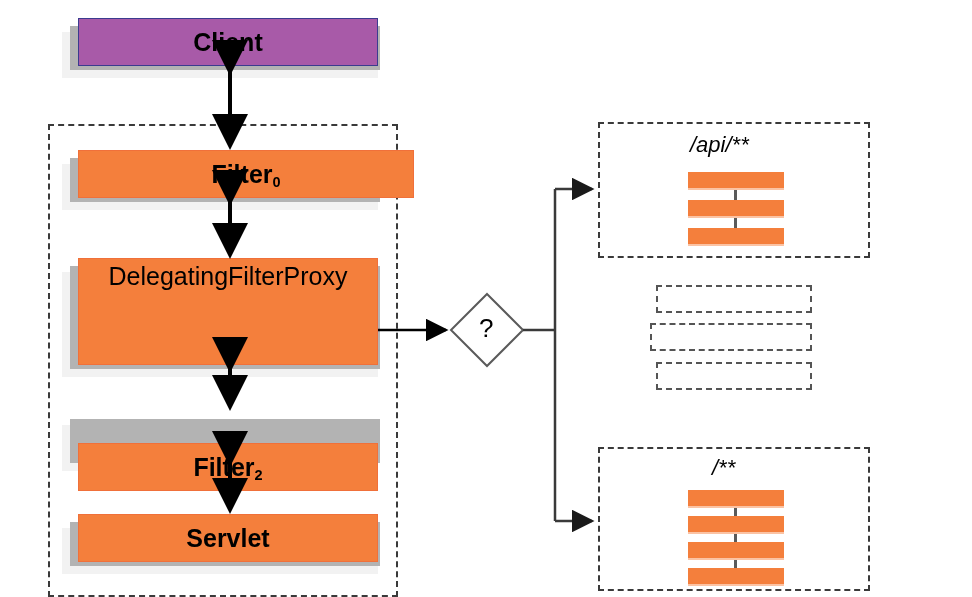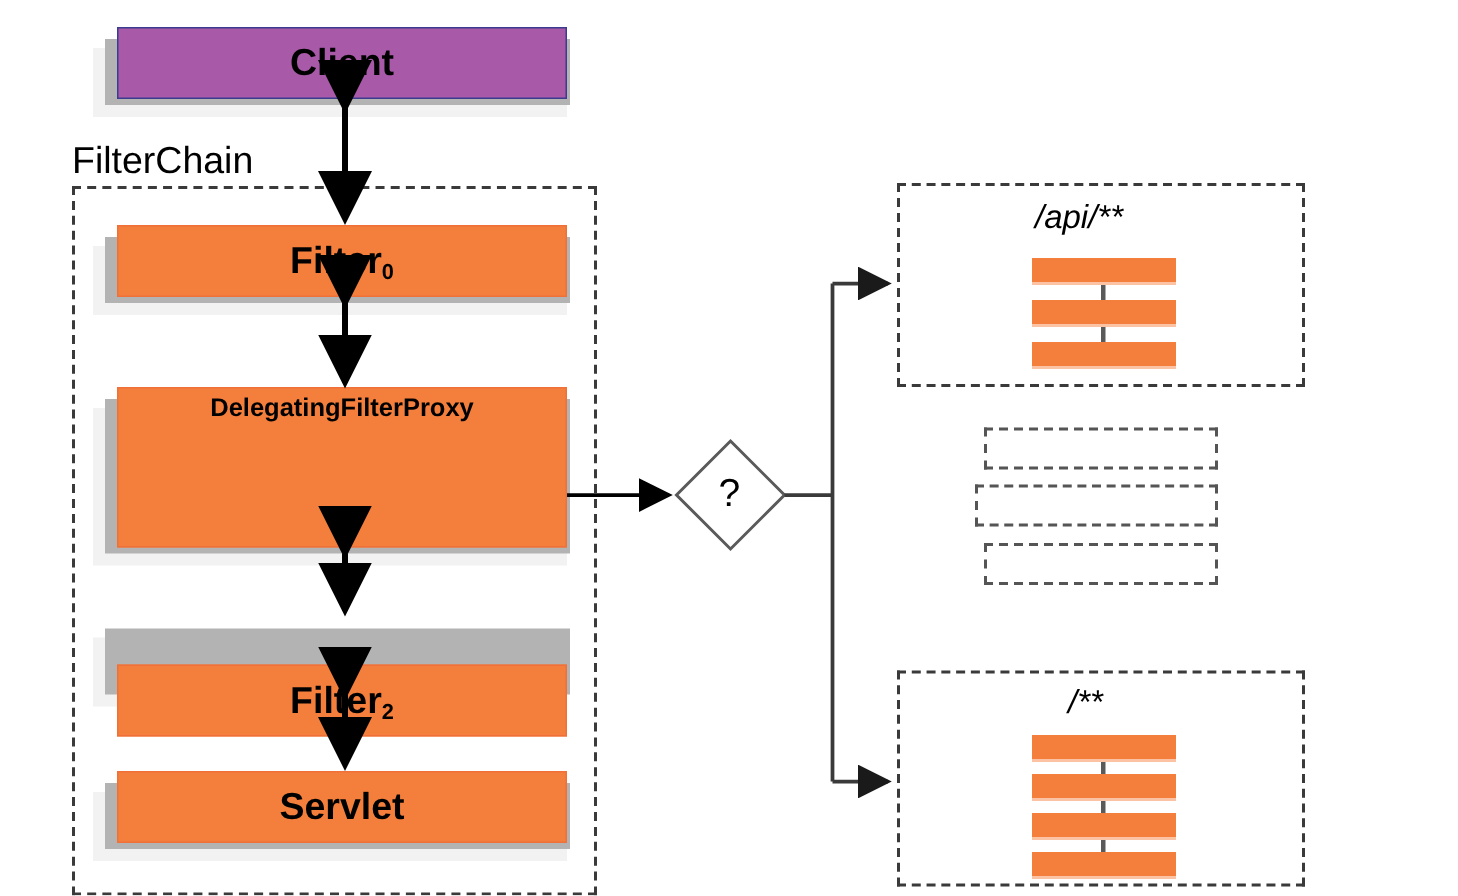--- a/index.html
+++ b/index.html
@@ -50,22 +50,22 @@
     font-size: 25px;
   }
   .box-dfp {
     background: #f47f3c;
     border: 1px solid #f0703a;
     flex-direction: column;
     justify-content: flex-start;
     padding-top: 4px;
   }
   .dfp-title {
-    font-size: 17px;
-    font-weight: bold;
+    font-size: 25px;
+    font-weight: normal;
     line-height: 1.05;
     color: #000;
   }
   .bean-filter {
     margin-top: 6px;
     width: 298px;
     height: 46px;
     box-sizing: border-box;
     border: 1px solid #f0703a;
     background-color: #ffffff;
@@ -142,26 +142,25 @@
 <body>
 
 <div id="diagram">
 
   <div class="abs shadow2" style="left:62px; top:32px; width:316px; height:46px;"></div>
   <div class="abs shadow" style="left:70px; top:26px; width:310px; height:44px;"></div>
   <div class="abs box box-client" style="left:78px; top:18px; width:300px; height:48px;justify-content:center;">
     <span>Client</span>
   </div>
 
-  <div class="abs label label-plain" style="left:48px; top:93px;">FilterChain</div>
   <div class="abs dashed" style="left:48px; top:124px; width:350px; height:473px;"></div>
 
   <div class="abs shadow2" style="left:62px; top:164px; width:316px; height:46px;"></div>
   <div class="abs shadow" style="left:70px; top:158px; width:310px; height:44px;"></div>
-  <div class="abs box box-orange" style="left:78px; top:150px; width:300px; height:48px;">
+  <div class="abs box box-orange" style="left:78px; top:150px; width:336px; height:48px;">
     <span><span>Filter</span><span class="sub">0</span></span>
   </div>
 
   <div class="abs shadow2" style="left:62px; top:272px; width:316px; height:105px;"></div>
   <div class="abs shadow" style="left:70px; top:266px; width:310px; height:103px;"></div>
   <div class="abs box box-dfp" style="left:78px; top:258px; width:300px; height:107px;">
     <div class="dfp-title">DelegatingFilterProxy</div>
   </div>
 
   <div class="abs shadow2" style="left:62px; top:425px; width:316px; height:46px;"></div>

